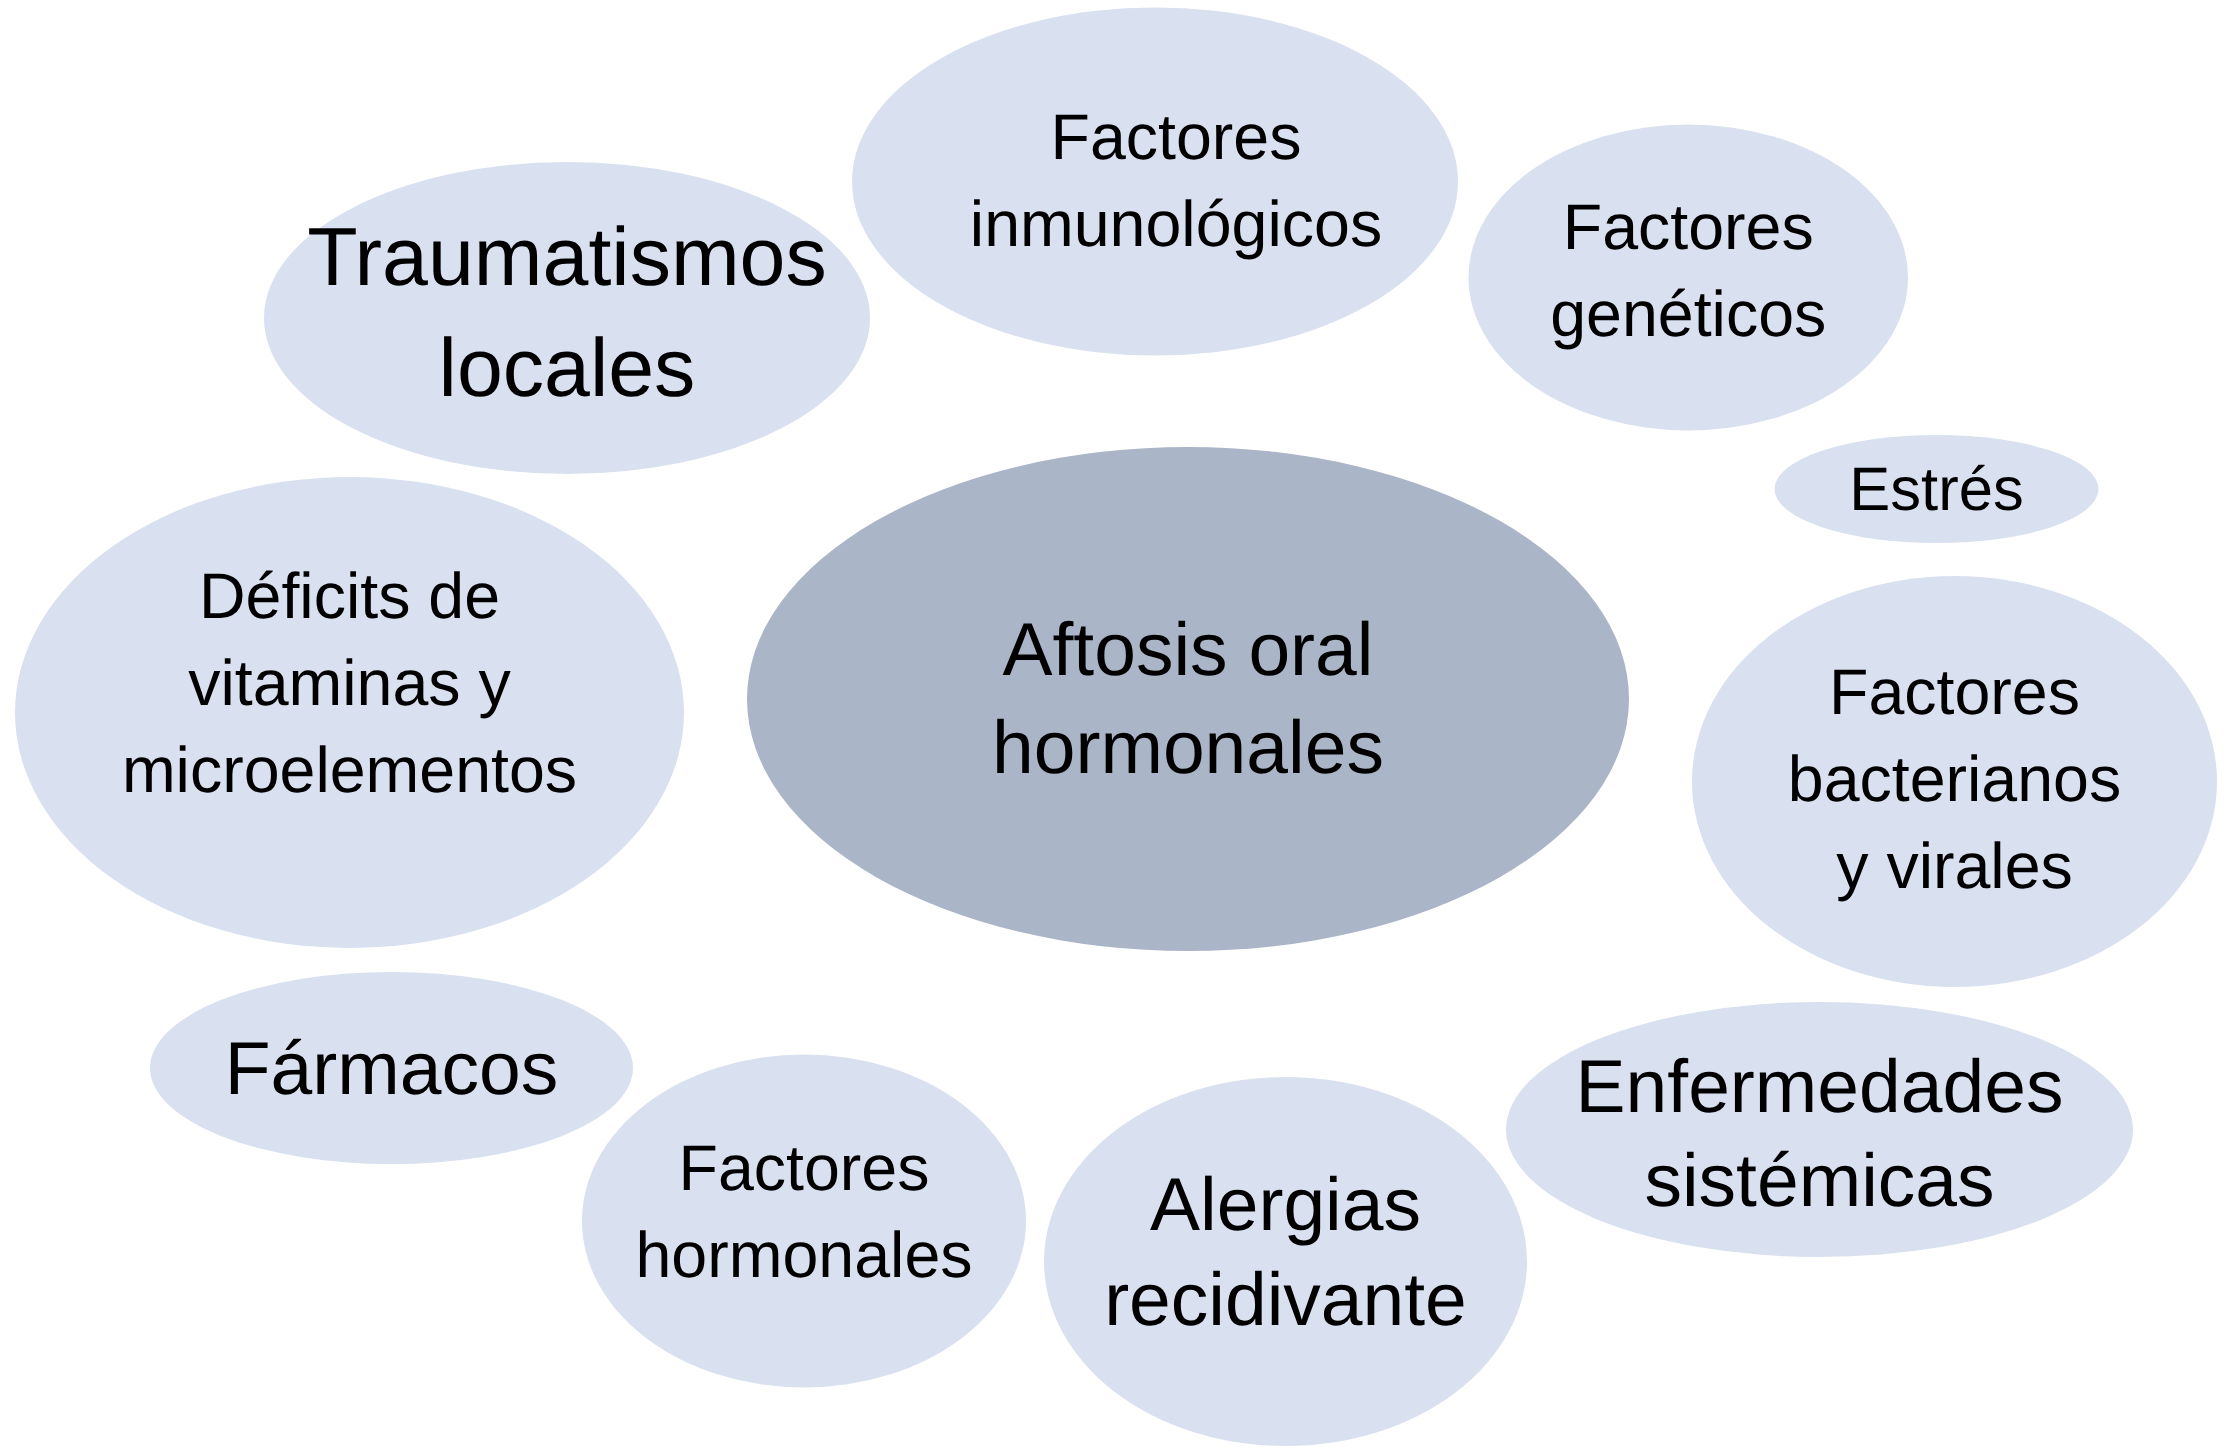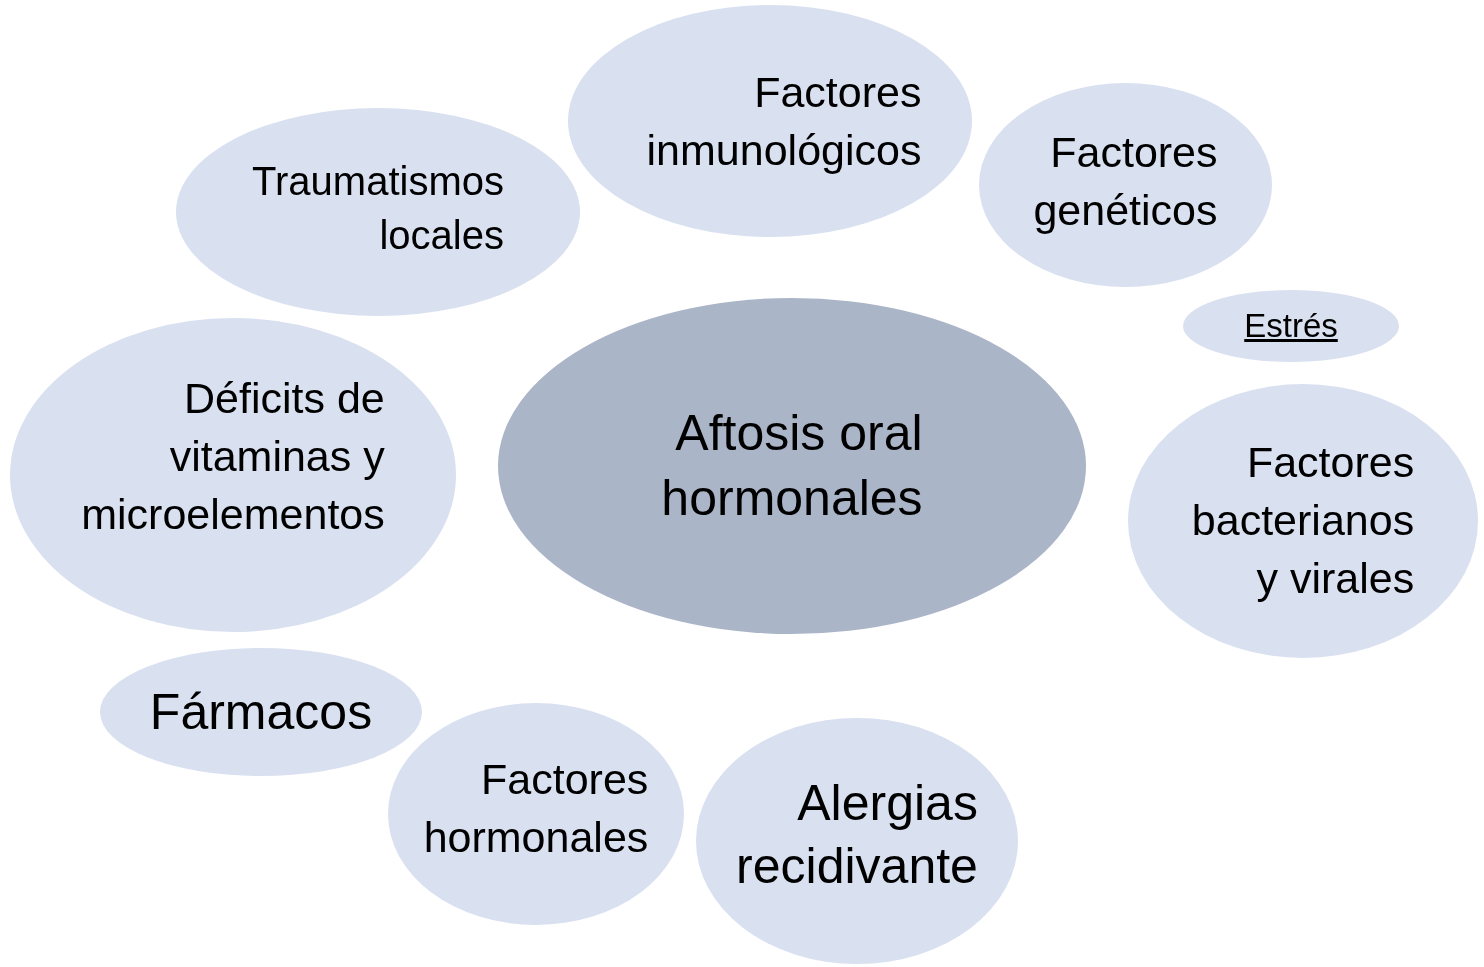--- a/index.html
+++ b/index.html
@@ -11,21 +11,21 @@
       overflow: hidden;
       font-family: "Liberation Sans", sans-serif;
     }
     .bubble {
       position: absolute;
       border-radius: 50%;
       background: #d9e0f0;
       display: flex;
       align-items: center;
       justify-content: center;
-      text-align: right;
+      text-align: center;
       color: #000000;
       box-sizing: border-box;
     }
     .bubble .label {
       white-space: pre-line;
       line-height: 1.22;
     }
     .bubble.center {
       background: #abb5c8;
     }
@@ -44,29 +44,33 @@
     <span class="label" style="font-size:43px; line-height:1.35; margin-left:28px;">Factores
 inmunológicos</span>
   </div>
 
   <div class="bubble" style="left:979px; top:83px; width:293px; height:204px;">
     <span class="label" style="font-size:43px; line-height:1.35; margin-top:-8px;">Factores
 genéticos</span>
   </div>
 
   <div class="bubble" style="left:1183px; top:290px; width:216px; height:72px;">
-    <span class="label" style="font-size:33px;text-decoration:underline;">Estrés</span>
+    <span class="label" style="font-size:41px;">Estrés</span>
   </div>
 
   <div class="bubble" style="left:1128px; top:384px; width:350px; height:274px;">
     <span class="label" style="font-size:43px; line-height:1.35; margin-top:-2px;">Factores
 bacterianos
 y virales</span>
   </div>
 
+  <div class="bubble" style="left:1004px; top:668px; width:418px; height:170px;">
+    <span class="label" style="font-size:50px; line-height:1.26; margin-top:6px;">Enfermedades
+sistémicas</span>
+  </div>
 
   <div class="bubble" style="left:696px; top:718px; width:322px; height:246px;">
     <span class="label" style="font-size:50px; line-height:1.26; margin-top:-12px;">Alergias
 recidivante</span>
   </div>
 
   <div class="bubble" style="left:388px; top:703px; width:296px; height:222px;">
     <span class="label" style="font-size:43px; line-height:1.35; margin-top:-12px;">Factores
 hormonales</span>
   </div>
@@ -75,17 +79,17 @@
     <span class="label" style="font-size:43px; line-height:1.35; margin-top:-38px;">Déficits de
 vitaminas y
 microelementos</span>
   </div>
 
   <div class="bubble" style="left:100px; top:648px; width:322px; height:128px;">
     <span class="label" style="font-size:50px; margin-top:0px;">Fármacos</span>
   </div>
 
   <div class="bubble" style="left:176px; top:108px; width:404px; height:208px;">
-    <span class="label" style="font-size:40px; line-height:1.35; margin-top:-8px;">Traumatismos
+    <span class="label" style="font-size:55px; line-height:1.35; margin-top:-8px;">Traumatismos
 locales</span>
   </div>
 
 </div>
 
 </body></html>

